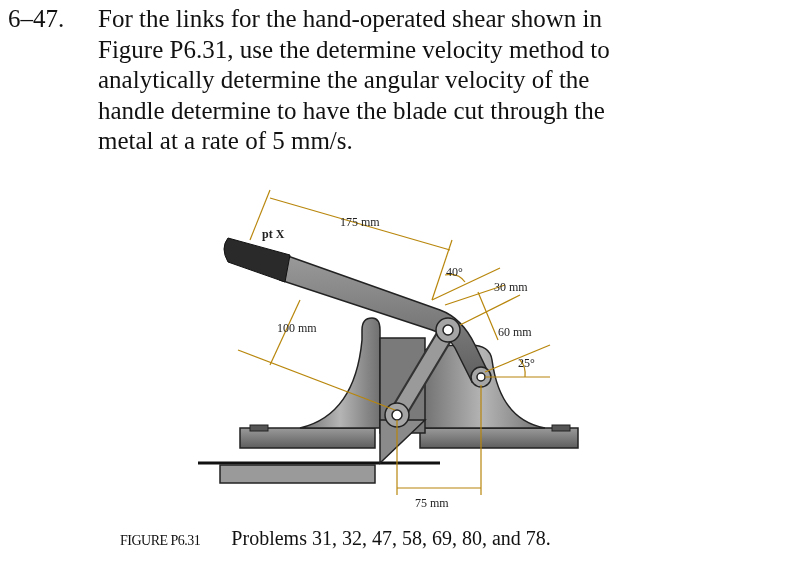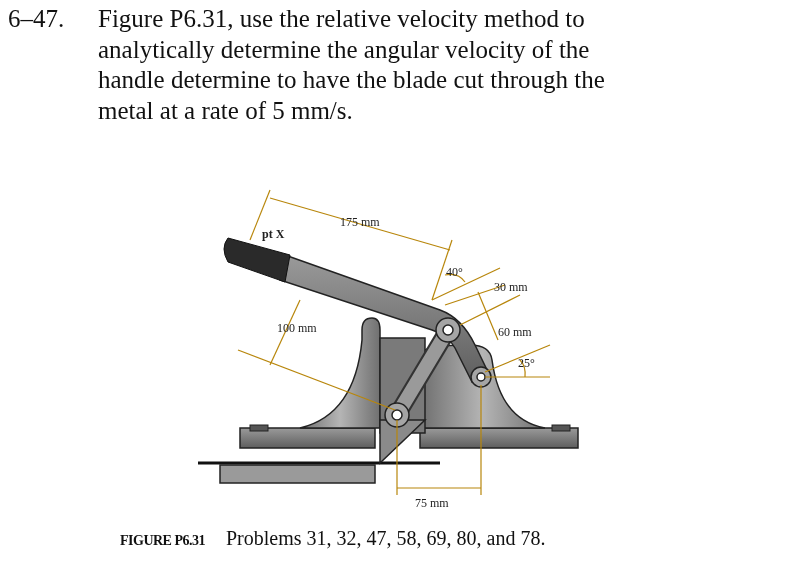--- a/index.html
+++ b/index.html
@@ -3,29 +3,30 @@
 <meta charset="utf-8">
 <style>
   html, body { margin:0; padding:0; background:#ffffff; }
   body { width:803px; height:570px; position:relative; overflow:hidden; font-family:"Liberation Serif", serif; color:#111; }
   .problem { position:absolute; left:8px; top:4px; width:790px; font-size:25px; line-height:30.5px; }
   .problem .num { position:absolute; left:0; top:0; }
   .problem .text { position:absolute; left:90px; top:0; width:690px; }
   .figure { position:absolute; left:0; top:170px; width:803px; height:350px; }
   .dim { font-family:"Liberation Serif", serif; font-size:12px; fill:#222; }
   .caption { position:absolute; left:120px; top:527px; font-size:20px; white-space:nowrap; }
-  .caption .label { font-size:14px; font-weight:bold; letter-spacing:-0.5px; margin-right:16px; }
+  .caption .label { font-size:14px; font-weight:normal; letter-spacing:-0.5px; margin-right:26px; }
 </style>
 </head>
 <body>
 
 <div class="problem">
   <span class="num">6–47.</span>
   <div class="text">
-    <div>Figure P6.31, use the relative velocity method to</div>
+    <div>For the links for the hand-operated shear shown in</div>
+    <div>Figure P6.31, use the determine velocity method to</div>
     <div>analytically determine the angular velocity of the</div>
     <div>handle determine to have the blade cut through the</div>
     <div>metal at a rate of 5 mm/s.</div>
   </div>
 </div>
 
 <div class="figure">
   <svg width="803" height="350" viewBox="0 170 803 350" xmlns="http://www.w3.org/2000/svg">
     <defs>
       <linearGradient id="g1" x1="0" y1="0" x2="1" y2="0">

